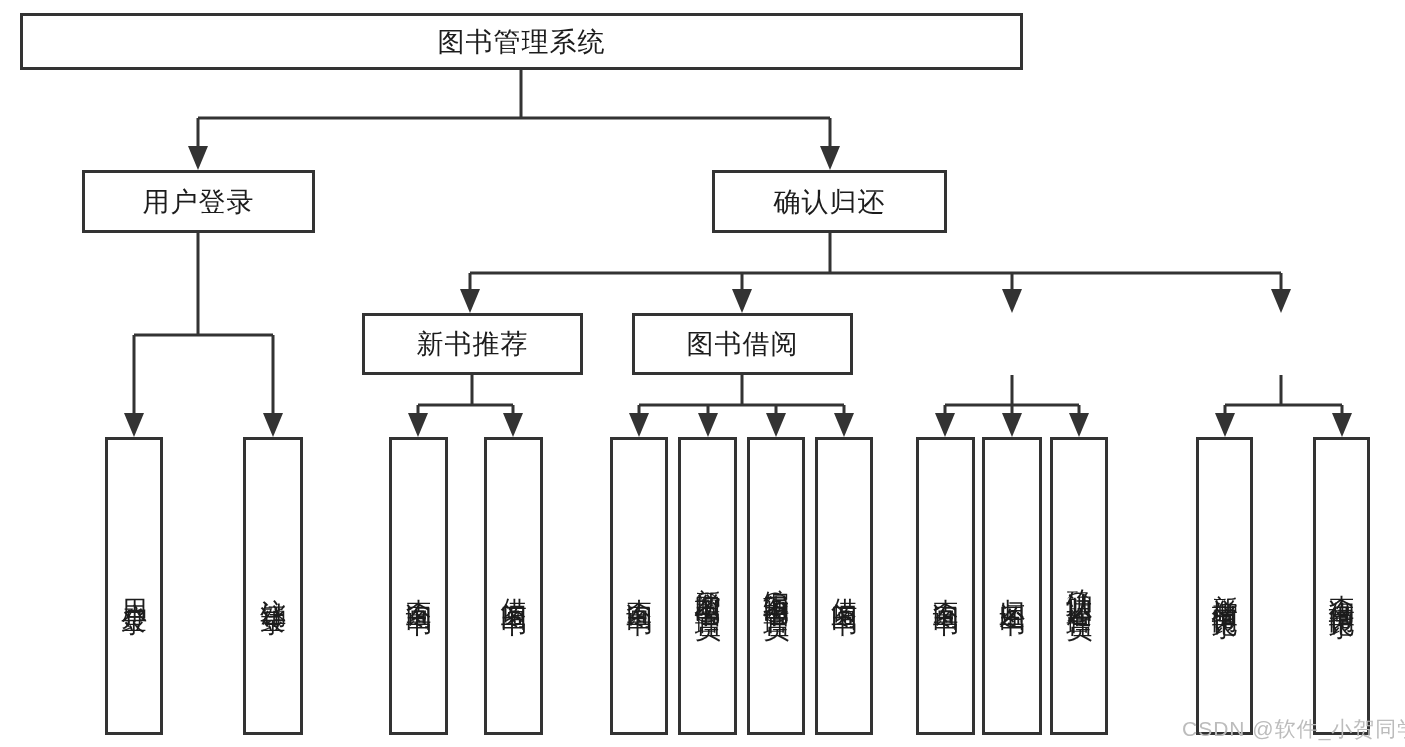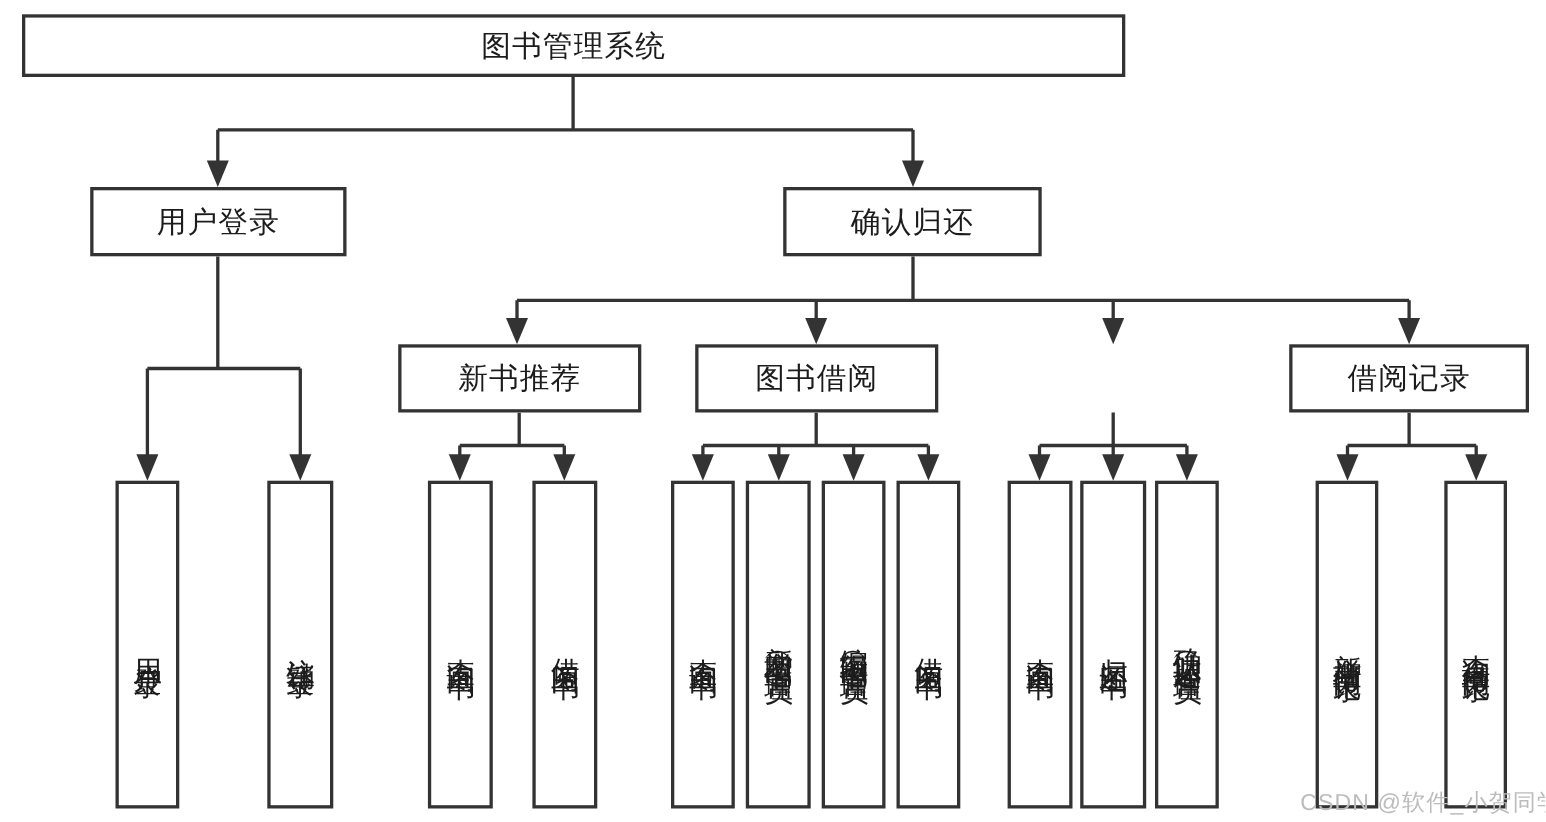--- a/index.html
+++ b/index.html
@@ -115,23 +115,20 @@
   <div class="node hnode" style="left:712px; top:170px; width:235px; height:63px;">
     <span>确认归还</span>
   </div>
 
   <div class="node hnode" style="left:362px; top:313px; width:221px; height:62px;">
     <span>新书推荐</span>
   </div>
   <div class="node hnode" style="left:632px; top:313px; width:221px; height:62px;">
     <span>图书借阅</span>
   </div>
-  <div class="node hnode" style="left:1172px; top:313px; width:218px; height:62px;">
-    <span>借阅记录</span>
-  </div>
 
   <div class="node vnode" style="left:105px; top:437px; width:58px; height:298px;">
     <div class="vtext">用户登录</div>
   </div>
   <div class="node vnode" style="left:243px; top:437px; width:60px; height:298px;">
     <div class="vtext">注销登录</div>
   </div>
 
   <div class="node vnode" style="left:389px; top:437px; width:59px; height:298px;">
     <div class="vtext">查询图书</div>

